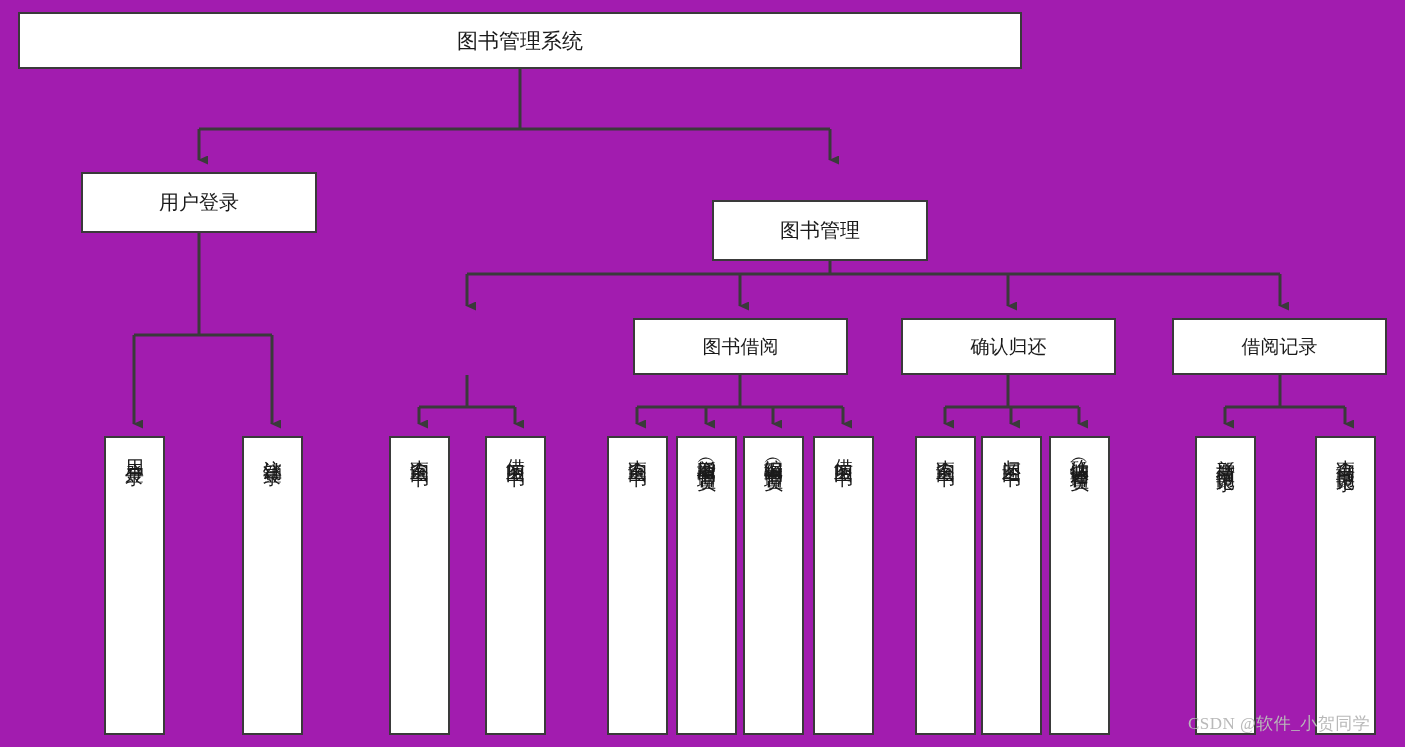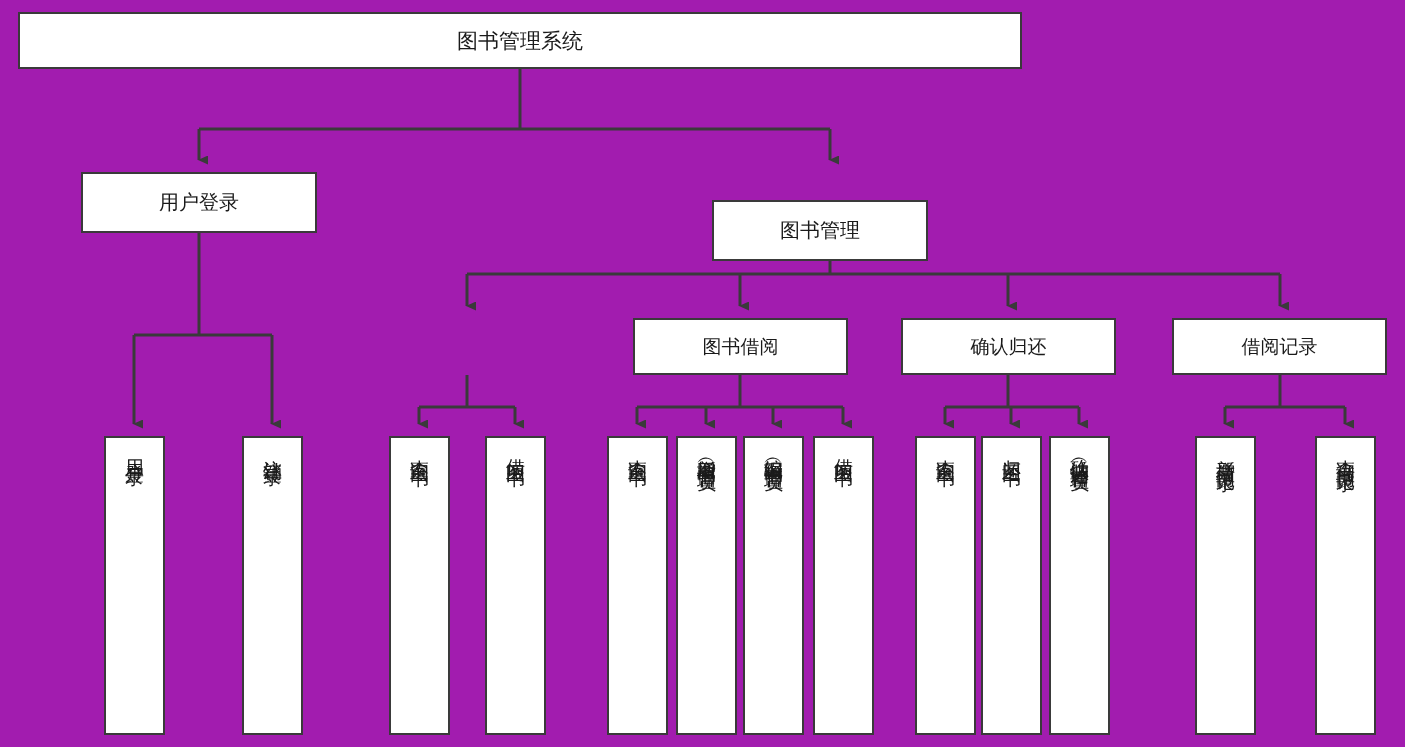--- a/index.html
+++ b/index.html
@@ -191,14 +191,15 @@
     <span class="vtext">确认归还（管理员）</span>
   </div>
 
   <div class="node leaf" style="left:1195px; top:436px; width:61px; height:299px;">
     <span class="vtext">新增借阅记录</span>
   </div>
   <div class="node leaf" style="left:1315px; top:436px; width:61px; height:299px;">
     <span class="vtext">查询借阅记录</span>
   </div>
 
+  <div id="watermark">CSDN @软件_小贺同学</div>
 
 </div>
 
 </body></html>

